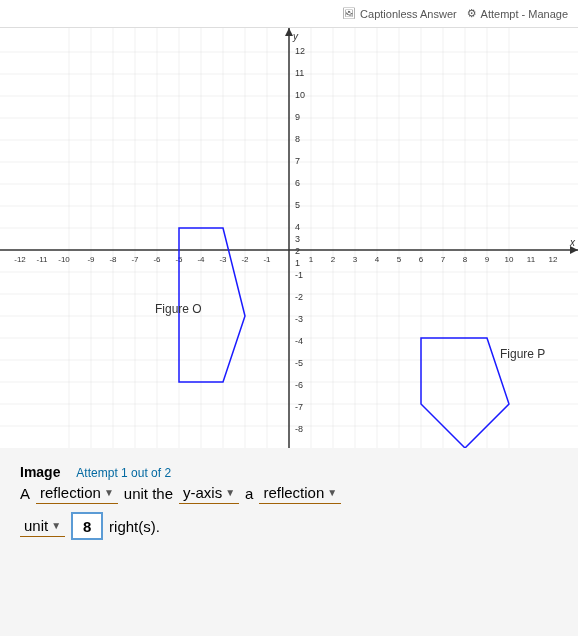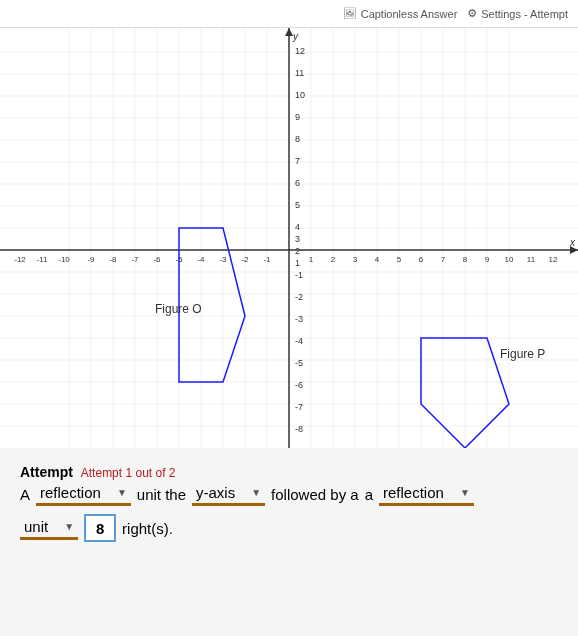--- a/index.html
+++ b/index.html
@@ -63,25 +63,25 @@
       align-items: center;
       flex-wrap: wrap;
       gap: 6px;
       margin-bottom: 8px;
       font-size: 15px;
     }
 
     .dropdown {
       display: inline-flex;
       align-items: center;
-      border-bottom: 3px solid #a16207;
+      border-bottom: 1px solid #a16207;
       padding: 2px 4px;
       cursor: pointer;
       font-size: 15px;
-      gap: 16px;
+      gap: 3px;
       background: transparent;
     }
 
     .dropdown-arrow {
       font-size: 10px;
       color: #555;
     }
 
     .input-box {
       display: inline-flex;
@@ -110,21 +110,21 @@
 </head>
 <body>
 
 <div class="top-bar">
   <div class="top-bar-item">
     <span>🖼</span>
     <span>Captionless Answer</span>
   </div>
   <div class="top-bar-item">
     <span>⚙</span>
-    <span>Settings - Attempt</span>
+    <span>Attempt - Manage</span>
   </div>
 </div>
 
 <div class="graph-container">
   <svg class="graph-svg" width="578" height="420">
 
     <rect width="578" height="420" fill="white"></rect>
 
     <g stroke="#e0e0e0" stroke-width="0.5">
 
@@ -247,40 +247,39 @@
         465,420
         421,376
       " fill="none" stroke="#1a1aff" stroke-width="1.5"></polygon>
 
     <text x="500" y="330" font-size="12" fill="#333">Figure P</text>
   </svg>
 </div>
 
 <div class="answer-area">
   <div class="answer-label">
-    <span>Attempt</span>
-    <span style="font-weight:normal; font-size:12px; color:#b91c1c; margin-left:4px;">Attempt 1 out of 2</span>
+    <span>Image</span>
+    <span style="font-weight:normal; font-size:12px; color:#0369a1; margin-left:12px;">Attempt 1 out of 2</span>
   </div>
 
   <div class="answer-row">
     <span class="static-text">A</span>
 
     <div class="dropdown">
       <span>reflection</span>
       <span class="dropdown-arrow">▼</span>
     </div>
 
     <span class="static-text">unit the</span>
 
     <div class="dropdown">
       <span>y-axis</span>
       <span class="dropdown-arrow">▼</span>
     </div>
 
-    <span class="static-text">followed by a</span>
 
     <span class="static-text">a</span>
 
     <div class="dropdown">
       <span>reflection</span>
       <span class="dropdown-arrow">▼</span>
     </div>
   </div>
 
   <div class="answer-row">

